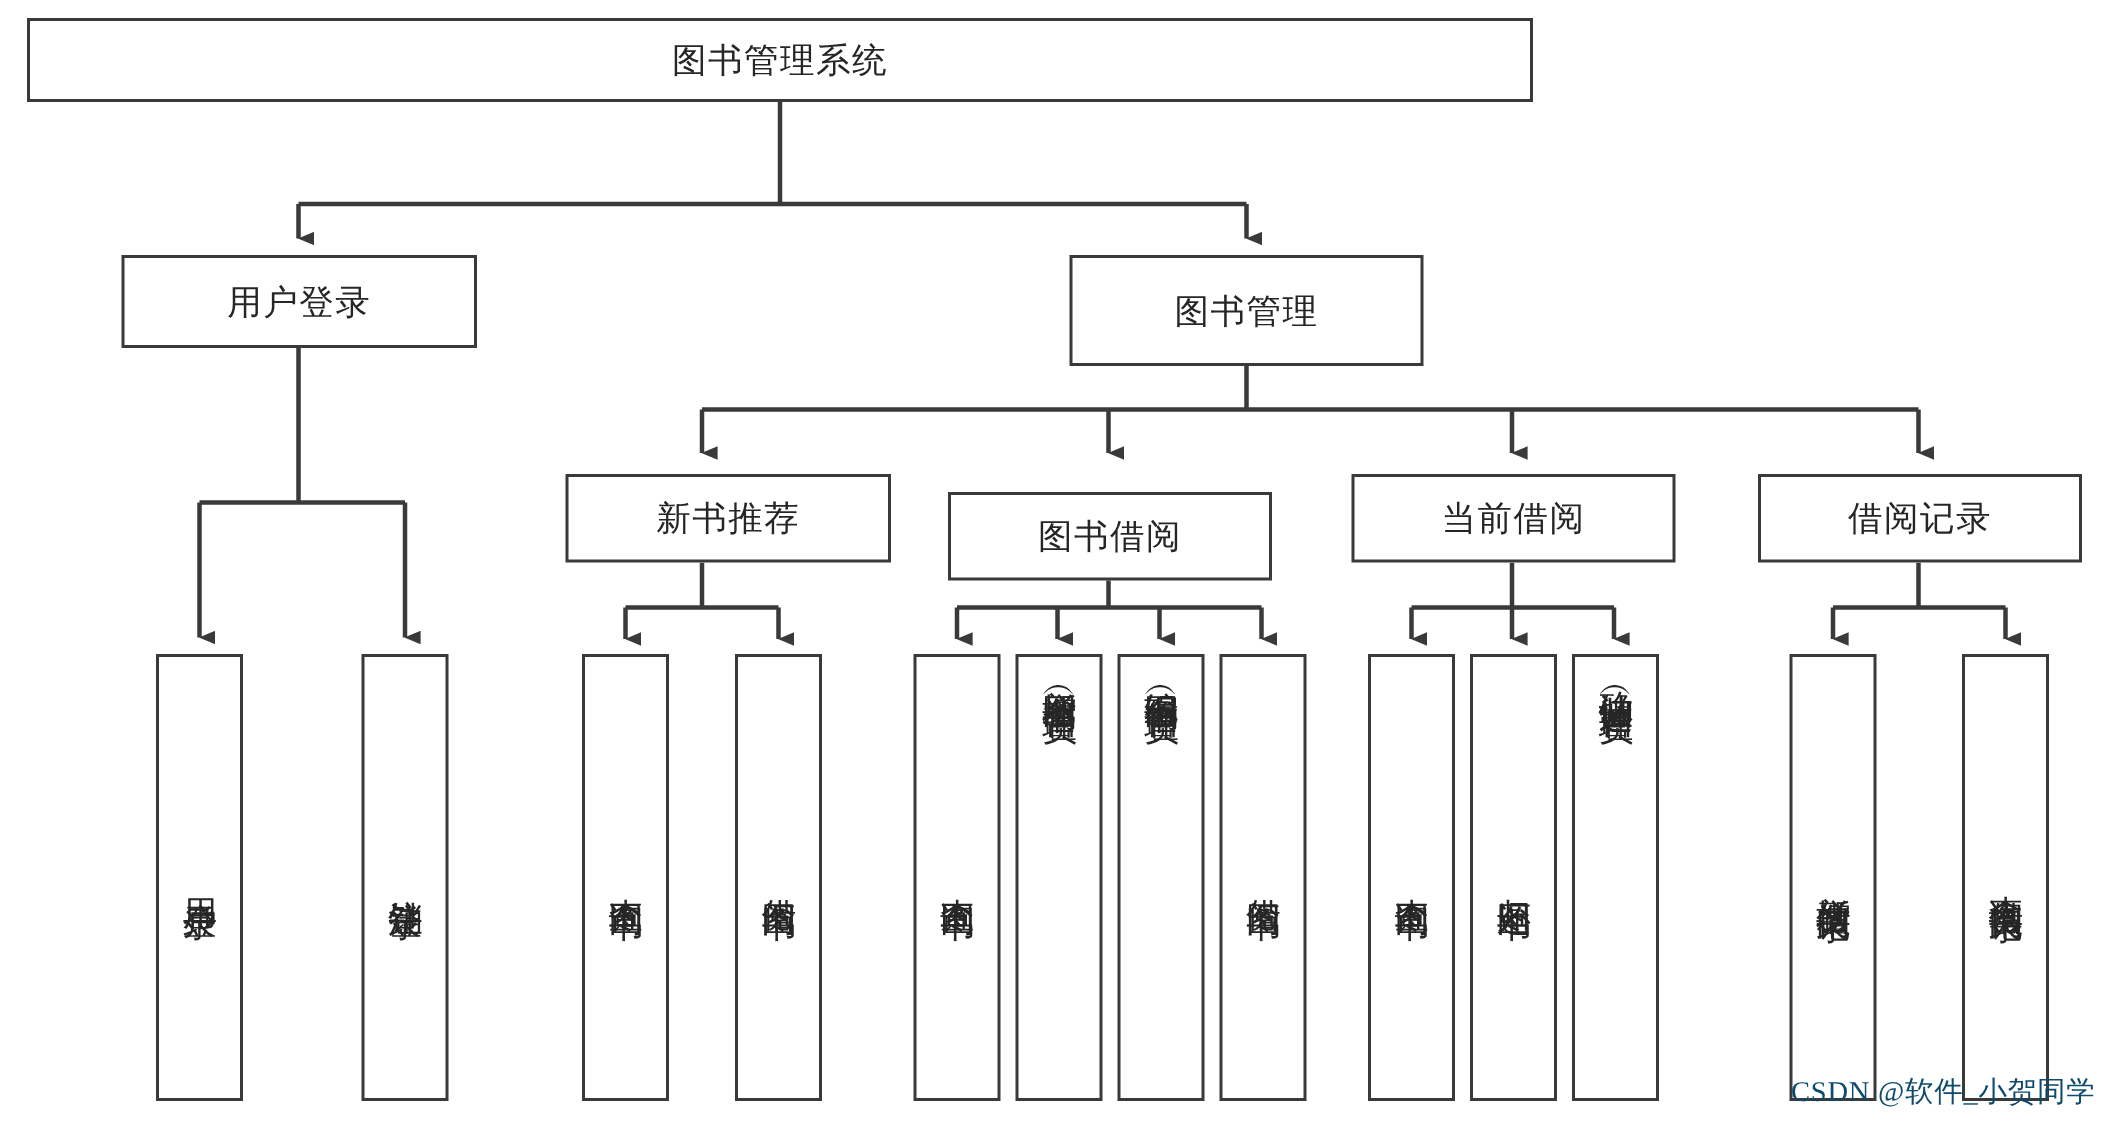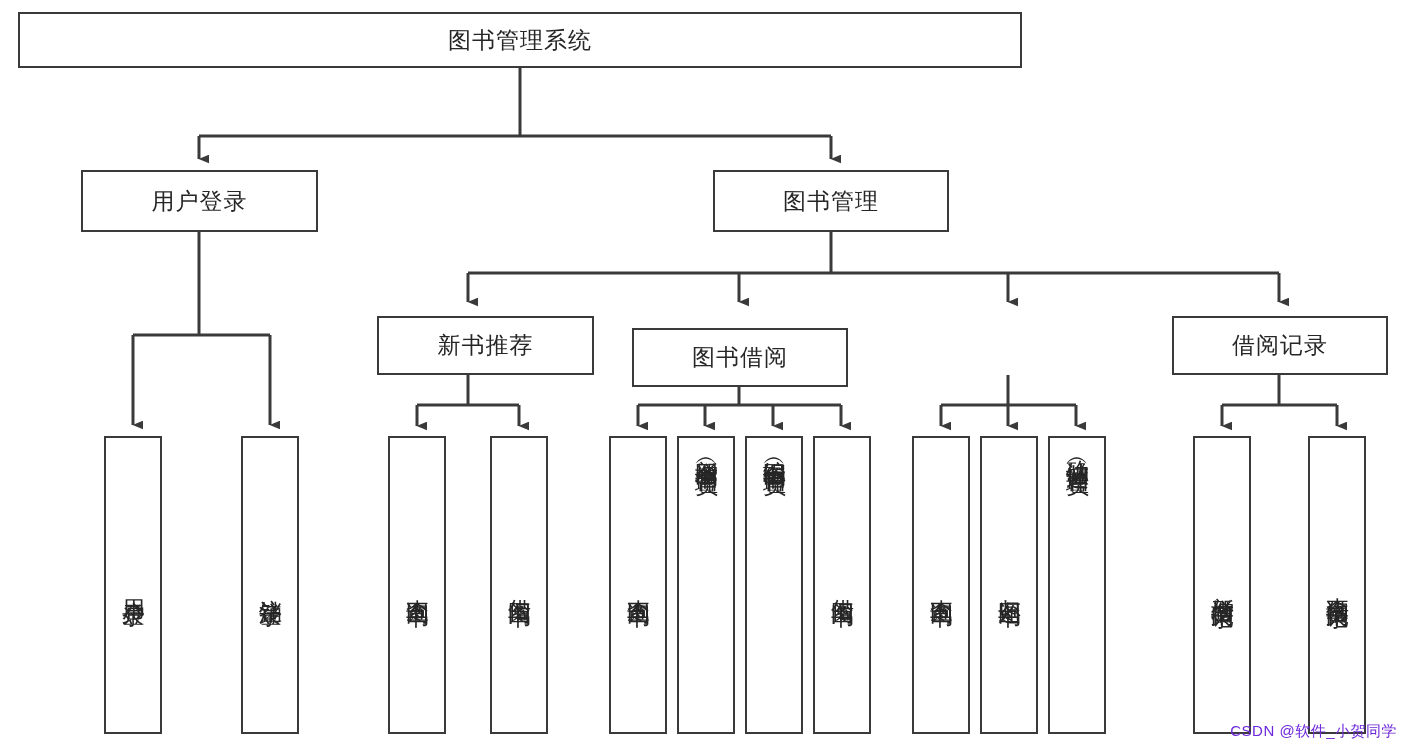--- a/index.html
+++ b/index.html
@@ -56,24 +56,25 @@
     white-space: nowrap;
   }
   .node-v.centered {
     align-items: center;
     padding-top: 0;
   }
   .watermark {
     position: absolute;
     right: 8px;
     bottom: 6px;
-    font-size: 15px;
-    color: #6d28d9;
+    font-size: 19px;
+    color: #0c4a6e;
     white-space: nowrap;
     letter-spacing: 0.5px;
+    font-family: Liberation Serif, serif;
   }
 </style>
 </head>
 <body>
 
 <div id="diagram-root">
 
   <svg class="connectors" viewBox="0 0 1405 747" xmlns="http://www.w3.org/2000/svg">
     <defs>
       <marker id="arrowhead" markerWidth="9" markerHeight="11" refX="4.5" refY="10.4" orient="auto" markerUnits="userSpaceOnUse">
@@ -124,30 +125,33 @@
     </g>
   </svg>
 
   <div class="node node-h" style="left:18px; top:12px; width:1004px; height:56px;">
     <span>图书管理系统</span>
   </div>
 
   <div class="node node-h" style="left:81px; top:170px; width:237px; height:62px;">
     <span>用户登录</span>
   </div>
-  <div class="node node-h" style="left:713px; top:170px; width:236px; height:62px;">
+  <div class="node node-h" style="left:713px; top:170px; width:236px; height:74px;">
     <span>图书管理</span>
   </div>
 
   <div class="node node-h" style="left:377px; top:316px; width:217px; height:59px;">
     <span>新书推荐</span>
   </div>
   <div class="node node-h" style="left:632px; top:316px; width:216px; height:59px;margin-top:12px;">
     <span>图书借阅</span>
   </div>
+  <div class="node node-h" style="left:901px; top:316px; width:216px; height:59px;">
+    <span>当前借阅</span>
+  </div>
   <div class="node node-h" style="left:1172px; top:316px; width:216px; height:59px;">
     <span>借阅记录</span>
   </div>
 
   <div class="node node-v centered" style="left:104px; top:436px; width:58px; height:298px;">
     <span class="vtext">用户登录</span>
   </div>
   <div class="node node-v centered" style="left:241px; top:436px; width:58px; height:298px;">
     <span class="vtext">注销登录</span>
   </div>

